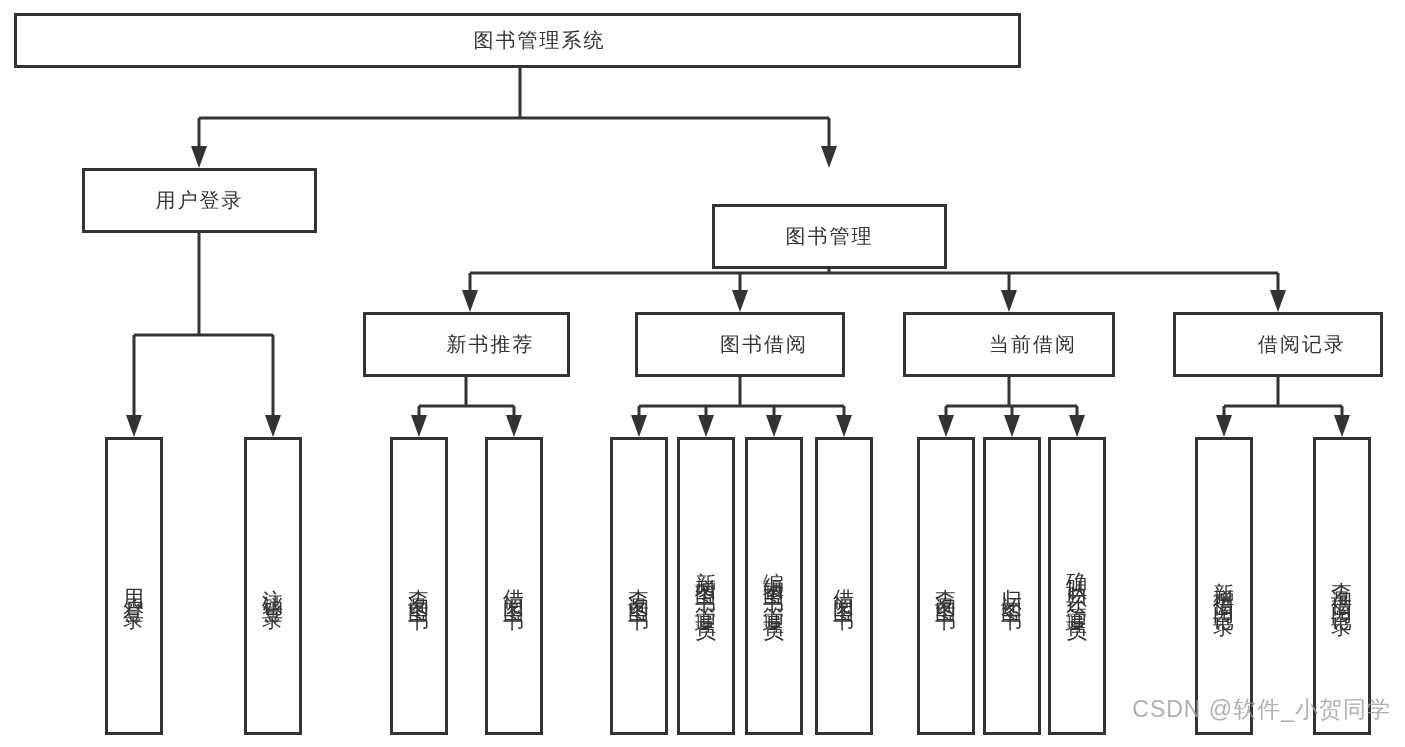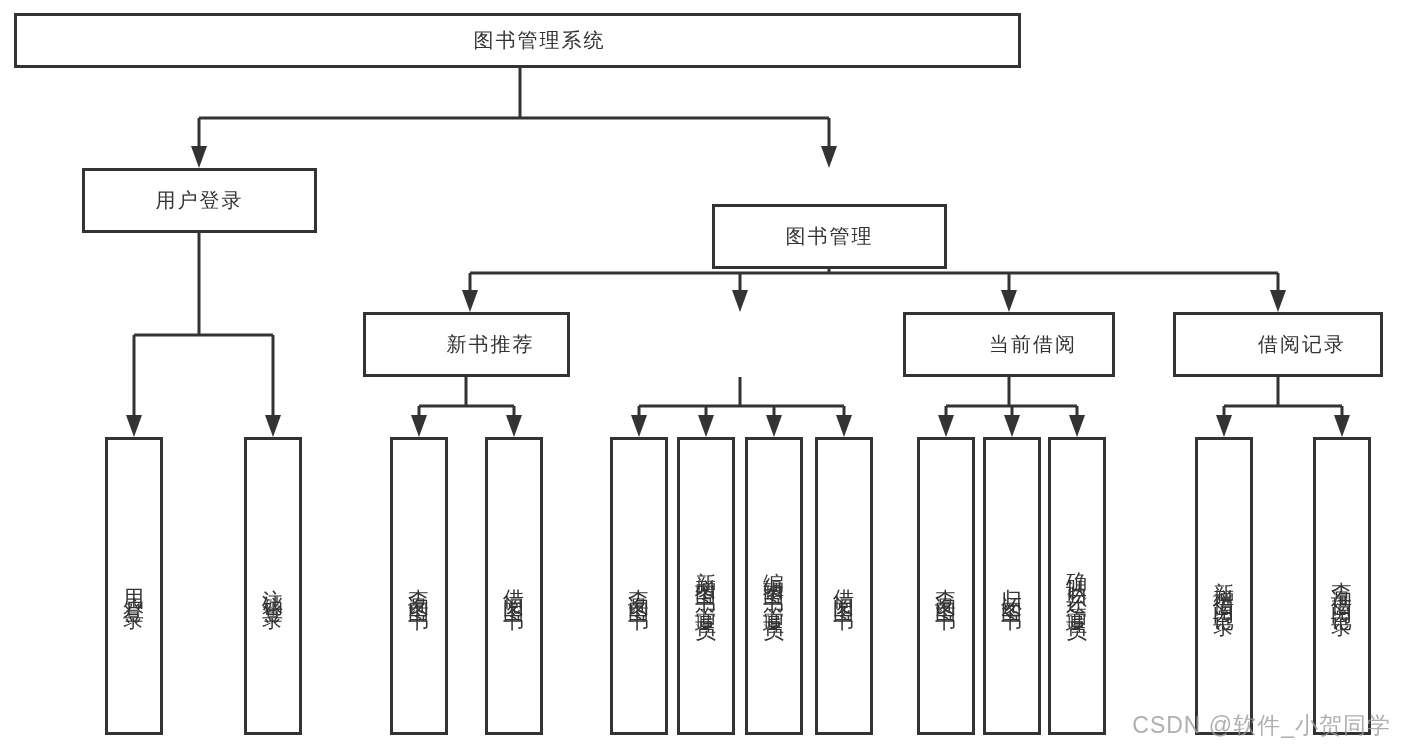--- a/index.html
+++ b/index.html
@@ -30,21 +30,21 @@
     writing-mode:vertical-rl;
     text-orientation:mixed;
     font-size:21px;
     letter-spacing:7px;
     line-height:1;
     color:#333333;
     white-space:nowrap;
   }
   .watermark{
     position:absolute;
-    right:14px;bottom:6px;
+    right:14px;bottom:22px;
     font-size:23px;
     letter-spacing:1px;
     color:rgba(158,158,158,0.82);
     white-space:nowrap;
     z-index:5;
   }
 </style>
 </head>
 <body>
 
@@ -97,20 +97,23 @@
   <div class="box lvl2" style="left:82px;width:235px;">
     <span class="hlabel">用户登录</span>
   </div>
   <div class="box lvl2" style="left:712px;width:235px;margin-top:36px;">
     <span class="hlabel">图书管理</span>
   </div>
 
   <div class="box lvl3" style="left:363px;width:207px;">
     <span class="hlabel">新书推荐</span>
   </div>
+  <div class="box lvl3" style="left:635px;width:210px;">
+    <span class="hlabel">图书借阅</span>
+  </div>
   <div class="box lvl3" style="left:1173px;width:210px;">
     <span class="hlabel">借阅记录</span>
   </div>
   <div class="box lvl3" style="left:903px;width:212px;">
     <span class="hlabel">当前借阅</span>
   </div>
 
   <div class="box leaf" style="left:105px;">
     <span class="vtext">用户登录</span>
   </div>

